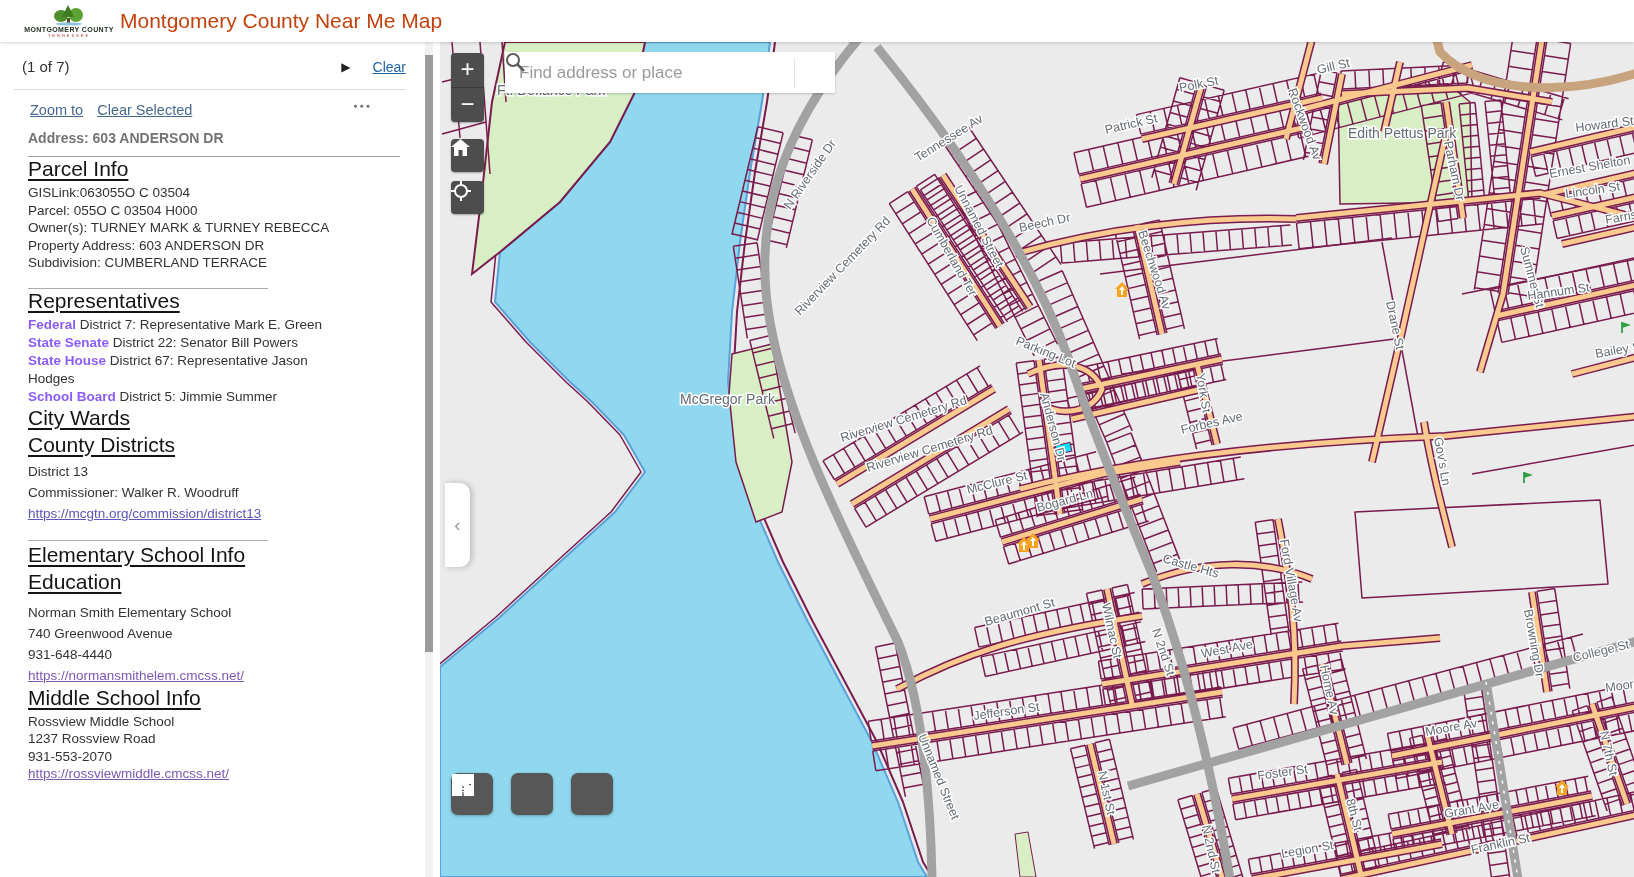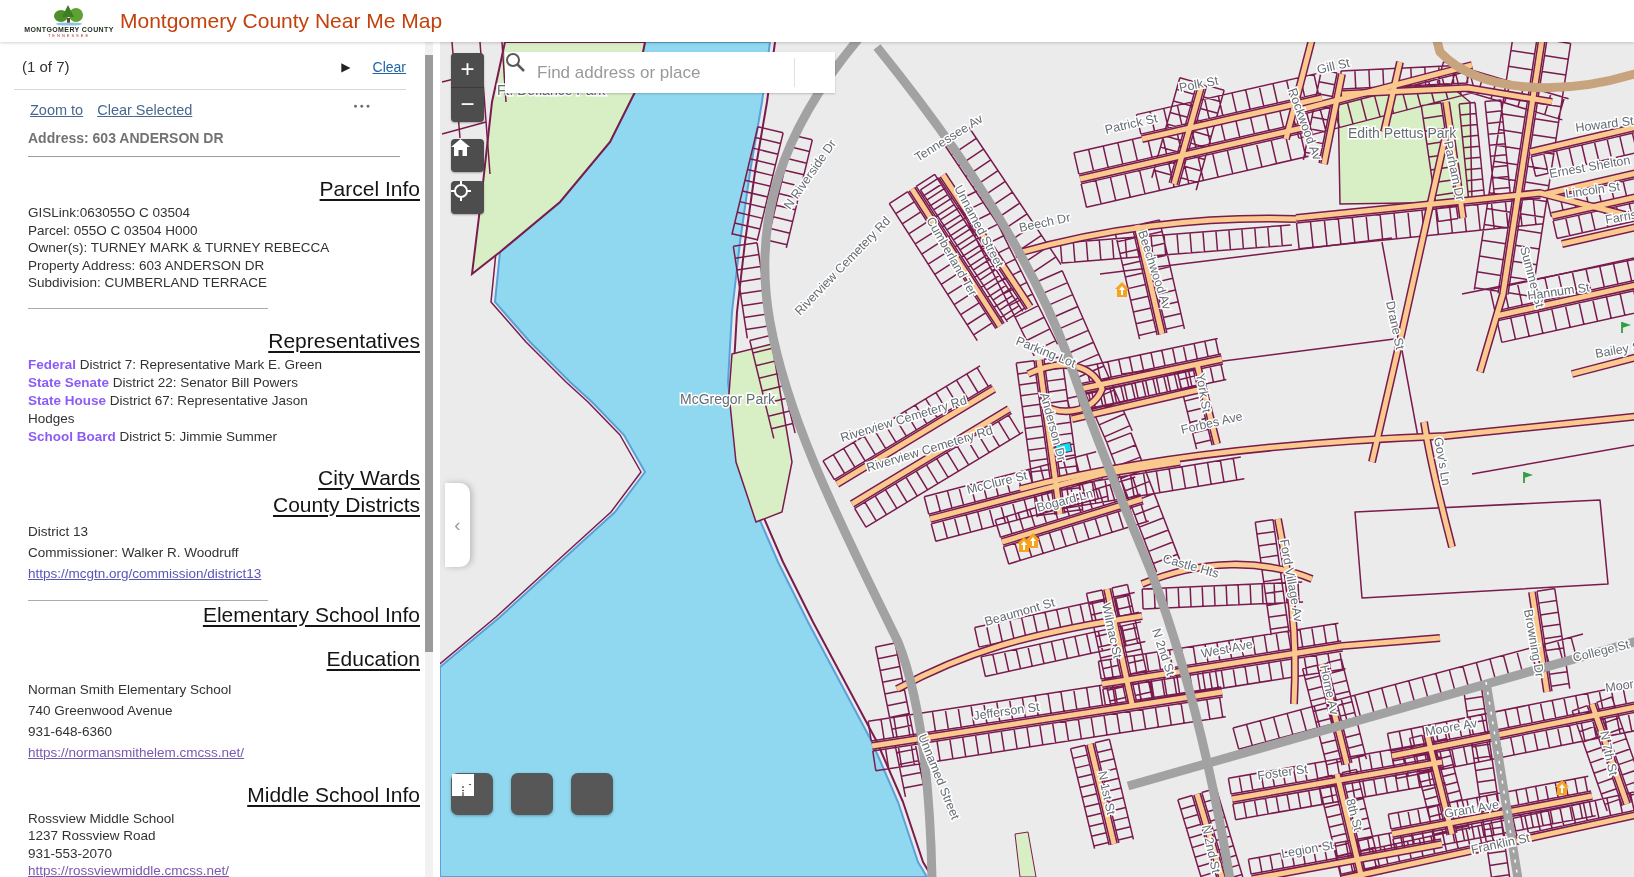--- a/index.html
+++ b/index.html
@@ -18,42 +18,42 @@
   .pager-spacer{flex:1;}
   .next-arrow{font-size:12px;color:#222;cursor:pointer;margin-right:22px;}
   a.link-blue{color:#2265a5;font-size:14px;text-decoration:underline;cursor:pointer;}
   .hr1{border:none;border-top:1px solid #d8d8d8;margin:4px 14px 0 14px;}
   .actions-row{display:flex;align-items:flex-start;padding:12px 14px 2px 30px;}
   a.link-steel{color:#47688f;font-size:14.5px;text-decoration:underline;cursor:pointer;margin-right:14px;}
   .more-dots{margin-left:auto;margin-right:34px;color:#6e6e6e;font-size:13px;letter-spacing:2px;cursor:pointer;}
   .addr{margin:10px 0 0 28px;font-size:14px;font-weight:bold;color:#737373;}
   .hr2{border:none;border-top:1px solid #9c9c9c;margin:10px 0 0 28px;width:372px;}
   .hrshort{border:none;border-top:1px solid #ababab;margin:16px 0 0 28px;width:240px;}
-  h2.sec{margin:20px 0 3px 28px;font-size:21px;font-weight:400;color:#141414;text-decoration:underline;text-underline-offset:3px;text-align:right;}
+  h2.sec{margin:0 0 3px 28px;font-size:21px;font-weight:400;color:#141414;text-decoration:underline;text-underline-offset:3px;}
   h2.sec.stack{margin-top:2px;}
   .tight{margin-left:28px;font-size:13.5px;line-height:17.5px;color:#323232;}
   .loose{margin-left:28px;font-size:13.5px;line-height:21px;color:#323232;margin-top:8px;}
   .loose p,.tight p{margin:0;}
   .bold{font-weight:bold;color:#8b5cf6;}
   a.plink{color:#5b55b8;font-size:13.5px;text-decoration:underline;cursor:pointer;}
   a.plink2{color:#7a58b2;font-size:13.5px;text-decoration:underline;cursor:pointer;}
   .mt4{margin-top:4px;}.mt22{margin-top:22px;}.mt24{margin-top:24px;}
   
   .sb-track{position:absolute;right:7px;top:0;width:8px;height:835px;background:#f1f1f1;}
   .sb-thumb{position:absolute;right:7px;top:13px;width:8px;height:597px;background:#9b9b9b;cursor:pointer;}
   
   .map{position:absolute;left:440px;top:42px;width:1194px;height:835px;overflow:hidden;background:#ebebeb;box-shadow:inset 6px 0 6px -4px rgba(0,0,0,.25);}
   .map svg{position:absolute;left:0;top:0;}
   .ctl{position:absolute;background:#4d4d4d;color:#fff;border-radius:4px;text-align:center;cursor:pointer;box-shadow:0 1px 2px rgba(0,0,0,.3);}
   .zoombox{position:absolute;left:11px;top:11px;width:33px;background:#4d4d4d;border-radius:4px;z-index:10;box-shadow:0 1px 2px rgba(0,0,0,.3);}
   .zbtn{width:33px;height:34px;line-height:32px;font-size:24px;color:#fff;text-align:center;cursor:pointer;}
   .zsep{height:1px;background:#3a3a3a;}
   .sqbtn{position:absolute;left:11px;width:33px;height:33px;z-index:10;display:flex;align-items:center;justify-content:center;}
   .searchbar{position:absolute;left:65px;top:10px;width:330px;height:41px;background:#fff;z-index:10;display:flex;align-items:stretch;box-shadow:0 1px 2px rgba(0,0,0,.2);}
-  .searchbar input{flex:1;border:none;outline:none;padding:0 32px;font-size:17px;color:#b91c1c;font-family:"Liberation Sans",sans-serif;}
+  .searchbar input{flex:1;border:none;outline:none;padding:0 14px;font-size:17px;color:#b91c1c;font-family:"Liberation Sans",sans-serif;}
   .searchbar input::placeholder{color:#9a9a9a;}
   .ssep{width:1px;background:#e0e0e0;margin:6px 0;}
   .sbtn{width:40px;display:flex;align-items:center;justify-content:center;cursor:pointer;background:#fff;}
   .roundbtns{position:absolute;left:11px;top:731px;display:flex;gap:18px;z-index:10;}
   .rbtn{width:42px;height:42px;background:#575757;border-radius:7px;display:flex;align-items:center;justify-content:center;cursor:pointer;box-shadow:0 1px 3px rgba(0,0,0,.3);}
   .collapse-tab{position:absolute;left:5px;top:441px;width:25px;height:84px;background:#fff;border-radius:0 10px 10px 0;z-index:9;display:flex;align-items:center;justify-content:center;color:#9a9a9a;font-size:19px;box-shadow:2px 0 6px rgba(0,0,0,.22);cursor:pointer;}
 </style>
 </head>
 <body>
 
@@ -116,21 +116,21 @@
         <p>Commissioner: Walker R. Woodruff</p>
         <p><a class="plink">https://mcgtn.org/commission/district13</a></p>
       </div>
       <hr class="hrshort">
 
       <h2 class="sec stack">Elementary School Info</h2>
       <h2 class="sec mt24">Education</h2>
       <div class="loose">
         <p>Norman Smith Elementary School</p>
         <p>740 Greenwood Avenue</p>
-        <p>931-648-6360</p>
+        <p>931-648-4440</p>
         <p><a class="plink2">https://normansmithelem.cmcss.net/</a></p>
       </div>
       <h2 class="sec mt4">Middle School Info</h2>
       <div class="tight">
         <p>Rossview Middle School</p>
         <p>1237 Rossview Road</p>
         <p>931-553-2070</p>
         <p><a class="plink2">https://rossviewmiddle.cmcss.net/</a></p>
       </div>
     </div>

